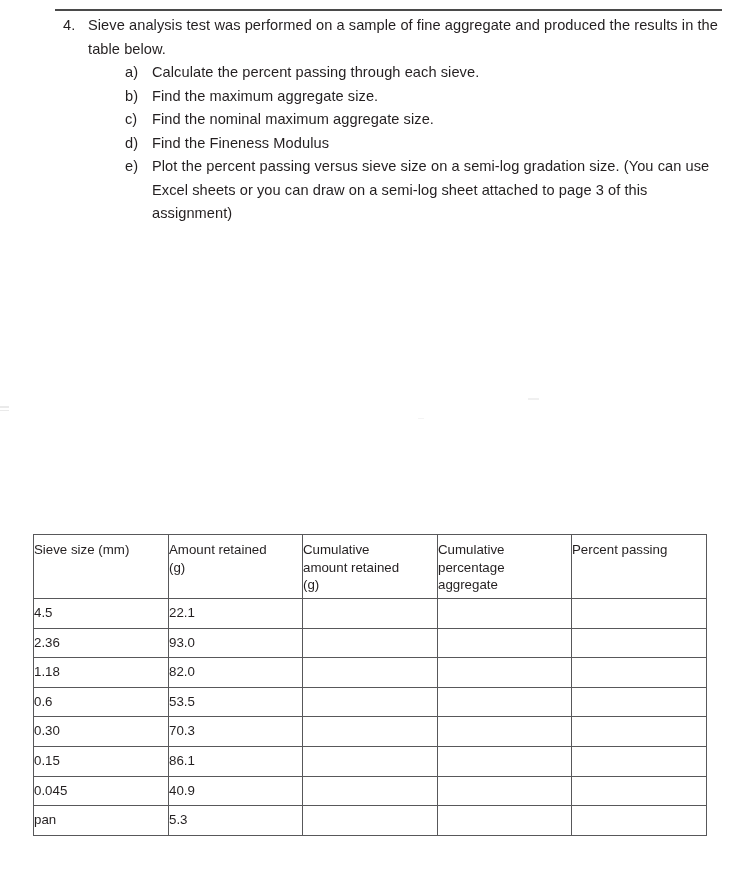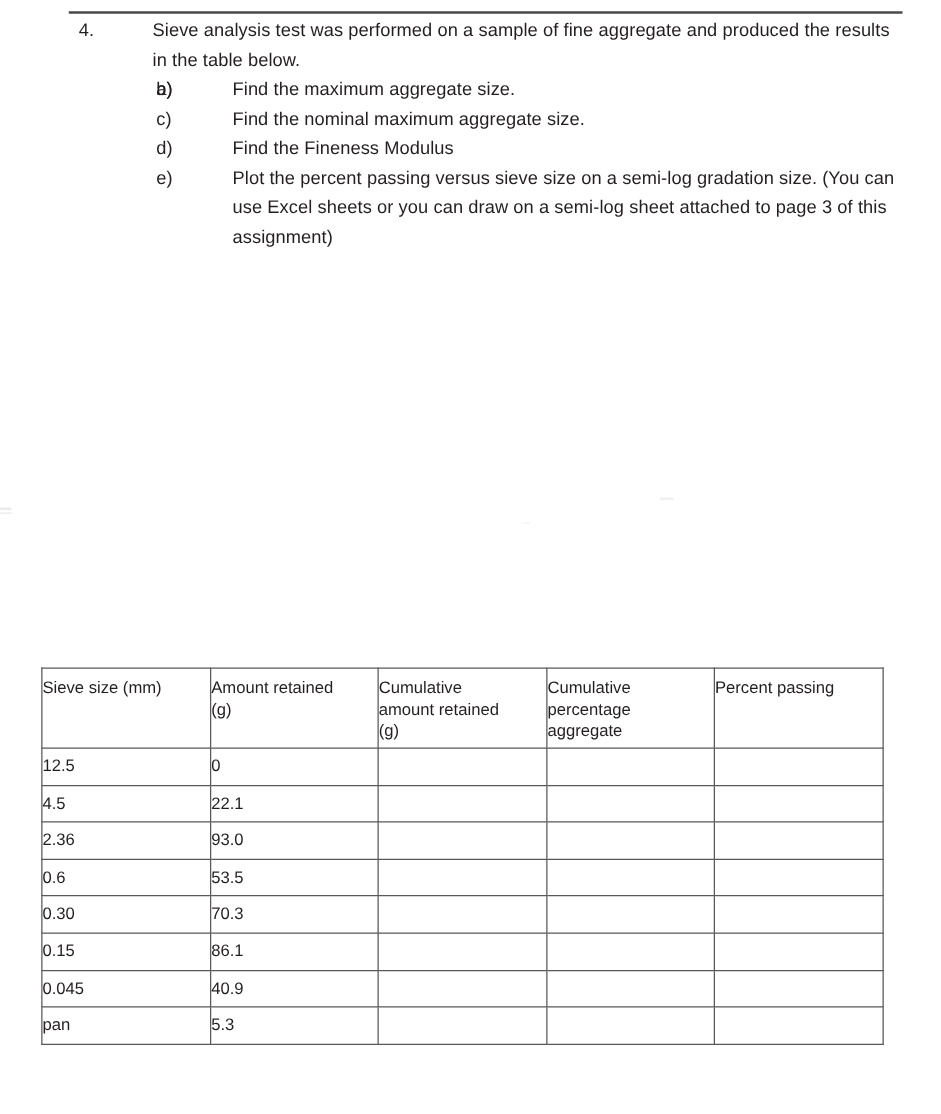--- a/index.html
+++ b/index.html
@@ -71,21 +71,21 @@
     padding-left: 152px;
     padding-right: 30px;
   }
   .q-sub .marker {
     position: absolute;
     left: 125px;
     top: 0;
     width: 24px;
     text-align: left;
   }
-  .q-text { display: block; margin-left: 34px; }
+  .q-text { display: block; }
 
   
   .sieve-table {
     position: absolute;
     left: 33px;
     top: 534px;
     width: 673px;
     border-collapse: collapse;
     table-layout: fixed;
     font-size: 13.3px;
@@ -132,20 +132,21 @@
 
   <div class="qblock">
 
     <div class="q-row q-main">
       <span class="marker">4.</span>
       <span class="q-text">Sieve analysis test was performed on a sample of fine aggregate and produced the results in the table below.</span>
     </div>
 
     <div class="q-row q-sub">
       <span class="marker">a)</span>
+      <span class="q-text">Calculate the percent passing through each sieve.</span>
     </div>
 
     <div class="q-row q-sub">
       <span class="marker">b)</span>
       <span class="q-text">Find the maximum aggregate size.</span>
     </div>
 
     <div class="q-row q-sub">
       <span class="marker">c)</span>
       <span class="q-text">Find the nominal maximum aggregate size.</span>
@@ -190,37 +191,20 @@
           <span class="hdr-line">percentage</span>
           <span class="hdr-line">aggregate</span>
         </th>
         <th>
           <span class="hdr-line">Percent passing</span>
         </th>
       </tr>
     </thead>
     <tbody>
 
-      <tr>
-        <td>
-            <span class="cell-val">12.5</span>
-          </td>
-        <td>
-            <span class="cell-val">0</span>
-          </td>
-        <td>
-            <span class="cell-val"></span>
-          </td>
-        <td>
-            <span class="cell-val"></span>
-          </td>
-        <td>
-            <span class="cell-val"></span>
-          </td>
-      </tr>
 
       <tr>
         <td>
             <span class="cell-val">4.5</span>
           </td>
         <td>
             <span class="cell-val">22.1</span>
           </td>
         <td>
             <span class="cell-val"></span>
@@ -245,20 +229,37 @@
             <span class="cell-val"></span>
           </td>
         <td>
             <span class="cell-val"></span>
           </td>
         <td>
             <span class="cell-val"></span>
           </td>
       </tr>
 
+      <tr>
+        <td>
+            <span class="cell-val">1.18</span>
+          </td>
+        <td>
+            <span class="cell-val">82.0</span>
+          </td>
+        <td>
+            <span class="cell-val"></span>
+          </td>
+        <td>
+            <span class="cell-val"></span>
+          </td>
+        <td>
+            <span class="cell-val"></span>
+          </td>
+      </tr>
 
       <tr>
         <td>
             <span class="cell-val">0.6</span>
           </td>
         <td>
             <span class="cell-val">53.5</span>
           </td>
         <td>
             <span class="cell-val"></span>

